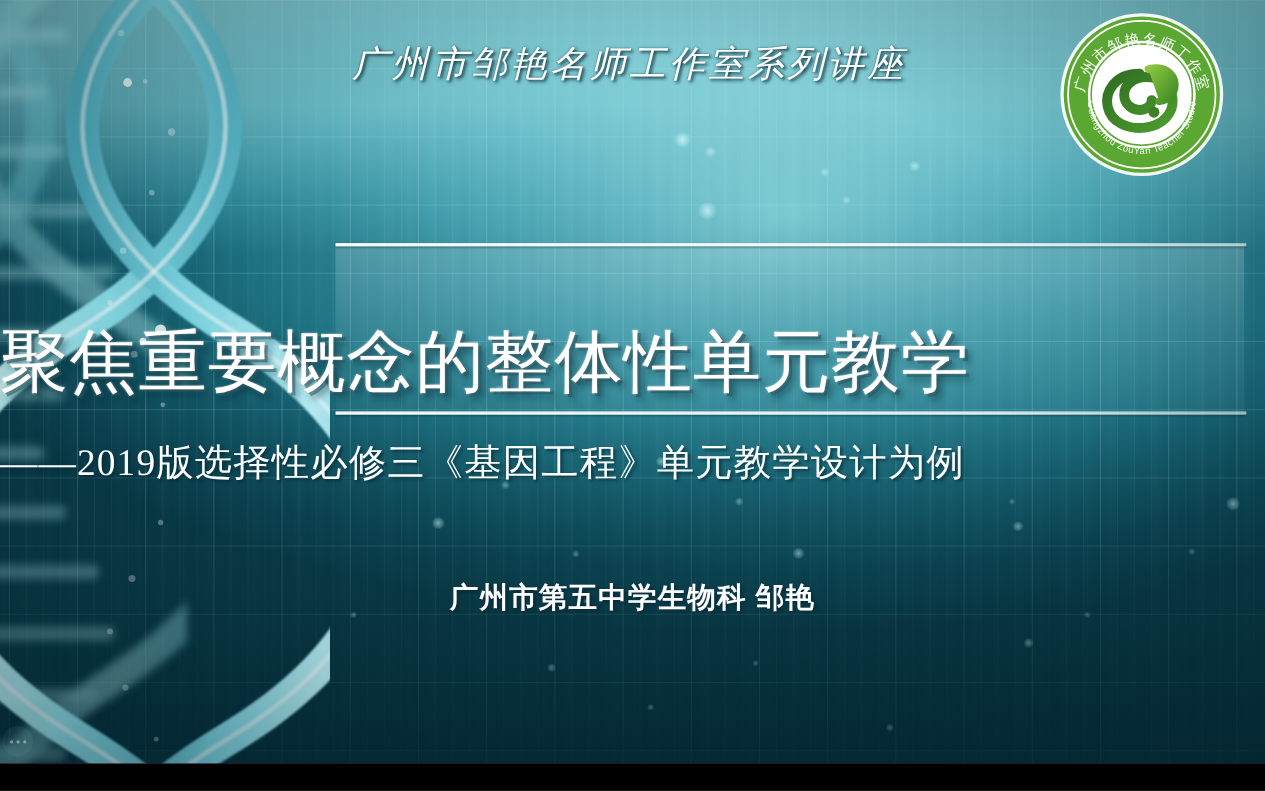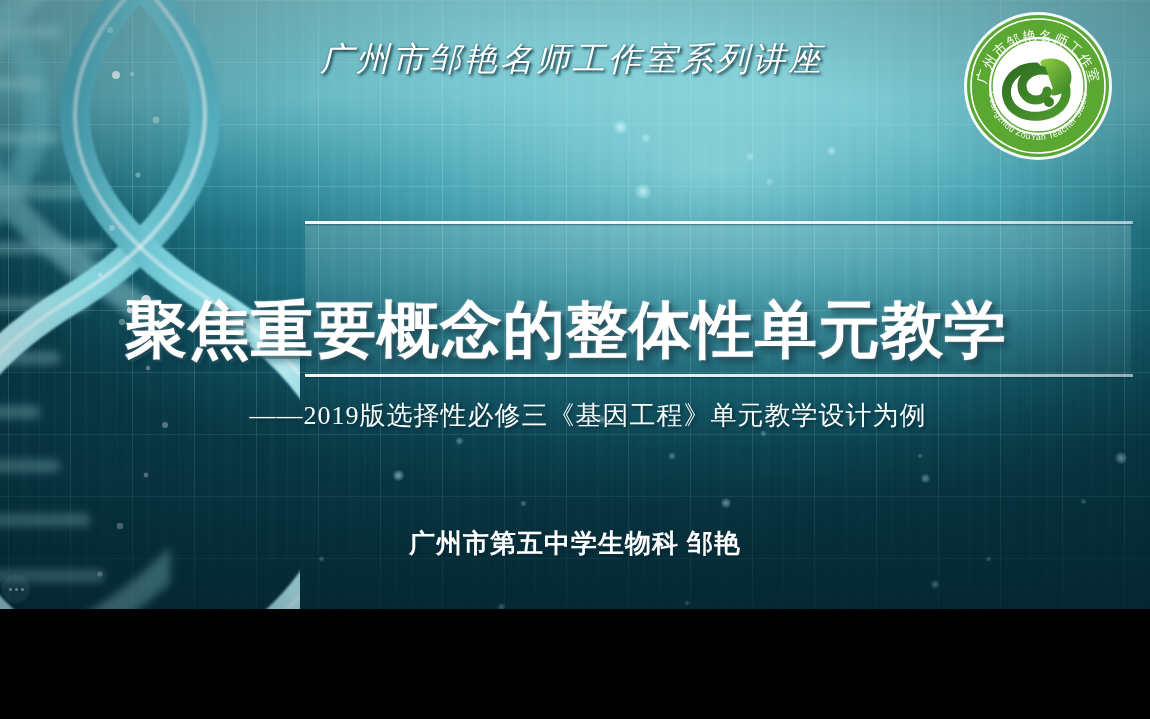--- a/index.html
+++ b/index.html
@@ -8,21 +8,21 @@
     padding: 0;
     background: #000;
   }
   body {
     font-family: "Liberation Sans", "DejaVu Sans", sans-serif;
   }
 
   .slide {
     position: relative;
     width: 1150px;
-    height: 609px;
+    height: 694px;
     overflow: hidden;
     background: #d946ef;
     user-select: none;
   }
 
   
   .bg-base {
     position: absolute;
     inset: 0;
     background:
@@ -151,47 +151,45 @@
     background: linear-gradient(90deg, rgba(255,255,255,0.95) 0%, rgba(255,255,255,0.85) 70%, rgba(255,255,255,0.55) 100%);
     box-shadow: 0 1px 2px rgba(5,40,52,0.5);
   }
   .rule-top { left: 305px; top: 221px; width: 828px; }
   .rule-bottom { left: 305px; top: 374px; width: 828px; }
 
   .main-title {
     position: absolute;
     left: 0; right: 18px;
     top: 255px;
-    text-align: center;
+    text-align: left;
     font-size: 62px;
     line-height: 1.05;
     letter-spacing: 1px;
-    font-weight: 700;
+    font-weight: 400;
     color: #ffffff;
     font-family: "Liberation Sans", "DejaVu Sans", sans-serif;
     text-shadow:
       3px 3px 0 rgba(40,82,92,0.55),
       5px 5px 7px rgba(8,42,55,0.55),
       0 0 2px rgba(255,255,255,0.7);
     white-space: nowrap;
   }
 
   .subtitle {
     position: absolute;
     left: 0; right: 0;
     top: 398px;
-    text-align: center;
-    font-size: 26px;
+    font-size: 34px;
     letter-spacing: 1px;
     color: #fbffff;
     font-family: "Liberation Serif", "DejaVu Serif", serif;
     font-weight: 400;
     text-shadow: 2px 2px 3px rgba(6,40,52,0.8);
     white-space: nowrap;
-    margin-left: 26px;
   }
 
   .presenter {
     position: absolute;
     left: 0; right: 0;
     top: 526px;
     text-align: center;
     font-size: 26px;
     letter-spacing: 1px;
     color: #ffffff;

